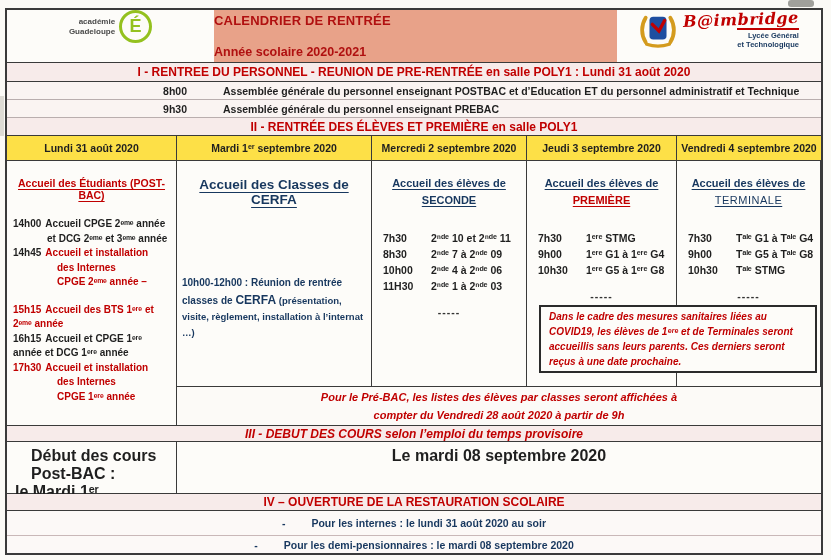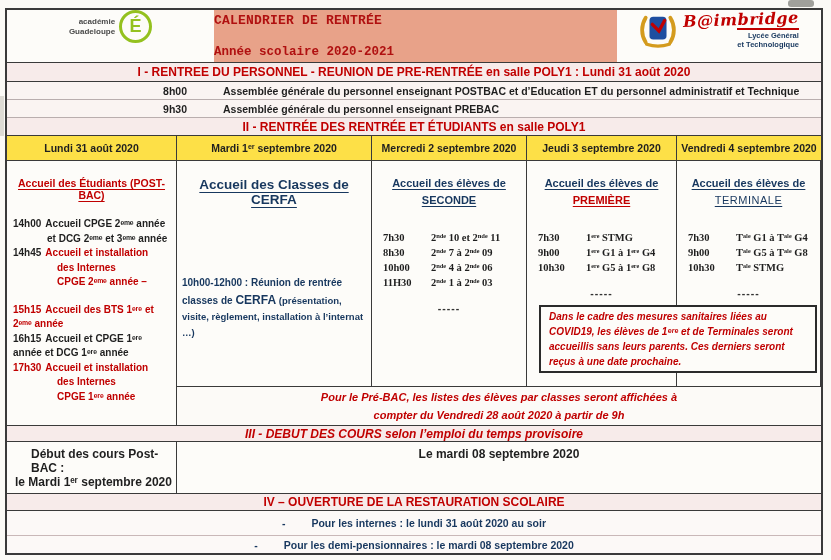--- a/index.html
+++ b/index.html
@@ -22,21 +22,21 @@
   .smudge1{position:absolute;left:788px;top:0;width:26px;height:7px;background:#8a8a84;border-radius:3px;opacity:.8;}
   .smudge2{position:absolute;left:0px;top:96px;width:4px;height:40px;background:#c9c6be;opacity:.6;}
 
   .redc{color:#C00000;}
   .blackc{color:#1f1f1f;}
 
   
   .hdr-row{height:53px;display:flex;border-bottom:1px solid #3a3a3a;box-sizing:border-box;}
   .hdr-cell{box-sizing:border-box;display:flex;align-items:flex-start;justify-content:center;}
   .hdr-left{width:207px;}
-  .hdr-mid{width:403px;background:#E8A289;flex-direction:column;gap:17px;font-family:Liberation Mono, monospace;}
+  .hdr-mid{width:403px;background:#E8A289;flex-direction:column;gap:17px;}
   .hdr-right{flex:1;}
   .doc-title{font-size:13px;font-weight:700;color:#B01010;letter-spacing:.2px;}
   .doc-subtitle{font-size:12.5px;font-weight:700;color:#B01010;}
 
   .acad{display:flex;align-items:center;gap:4px;}
   .acad-text{text-align:right;font-size:8px;font-weight:700;color:#4a4a4a;line-height:1.15;}
   .acad-circle{
     width:27px;height:27px;border:3px solid #94C11F;border-radius:50%;
     display:flex;align-items:center;justify-content:center;
     color:#94C11F;font-size:18px;font-weight:700;background:#fdfcf9;
@@ -113,41 +113,41 @@
   .cerfa-name{font-size:12px;}
   .cerfa-detail{font-size:9.5px;}
 
   
   .day-heading{
     text-align:center;margin-top:10px;line-height:1.5;font-size:11px;font-weight:700;color:#17375E;
   }
   .day-heading span{text-decoration:underline;text-underline-offset:2px;}
   .hl2-red{color:#C00000;}
   .hl2-light{font-weight:400;letter-spacing:.5px;}
-  .sched{margin-top:24px;padding-left:6px;font-size:10.5px;font-weight:700;font-family:Liberation Serif, serif;}
+  .sched{margin-top:24px;padding-left:6px;font-size:10.5px;font-weight:700;}
   .srow{display:flex;margin:4px 0;}
   .stime{width:48px;flex-shrink:0;}
   .slabel{flex:1;}
   .sep-dashes{text-align:center;margin-top:14px;font-weight:700;color:#333;letter-spacing:1px;font-size:10.5px;}
 
   
   .covid-box{
     position:absolute;right:4px;top:144px;width:278px;min-height:50px;
     border:2px solid #2b2b2b;background:#FDFCF9;padding:2px 8px;box-sizing:border-box;
     font-size:10px;font-weight:700;font-style:italic;color:#C00000;line-height:1.5;
   }
 
   
   .note-row{
     flex:1;display:flex;flex-direction:column;align-items:center;justify-content:center;gap:6px;
     font-size:11px;font-weight:700;font-style:italic;color:#C00000;background:#FCFAF7;
   }
 
   
-  .debut-row{height:52px;display:flex;border-bottom:1px solid #3a3a3a;box-sizing:border-box;font-size:12px;font-weight:700;}
+  .debut-row{height:52px;display:flex;border-bottom:1px solid #3a3a3a;box-sizing:border-box;font-size:16px;font-weight:700;}
   .debut-left{width:170px;border-right:1px solid #3a3a3a;box-sizing:border-box;padding:5px 4px;display:flex;flex-direction:column;justify-content:space-between;}
   .debut-left .l1{padding-left:20px;}
   .debut-left .l2{padding-left:4px;}
   .debut-right{flex:1;display:flex;flex-direction:column;justify-content:space-between;padding:5px 0;text-align:center;}
 
   
   .resto-row{
     height:25px;display:flex;align-items:center;justify-content:center;
     border-bottom:1px solid #c9b8b8;box-sizing:border-box;
     font-size:10.5px;font-weight:700;color:#17375E;background:#FCF9F7;
@@ -202,21 +202,21 @@
   <div class="band band-1">I - RENTREE DU PERSONNEL - REUNION DE PRE-RENTRÉE en salle POLY1 : Lundi 31 août 2020</div>
   <div class="prow">
     <span class="ptime">8h00</span>
     <span class="ptext">Assemblée générale du personnel enseignant POSTBAC et  d’Education ET du personnel administratif et Technique</span>
   </div>
   <div class="prow">
     <span class="ptime">9h30</span>
     <span class="ptext">Assemblée générale du personnel enseignant PREBAC</span>
   </div>
 
-  <div class="band band-2">II - RENTRÉE DES RENTRÉE ET ÉTUDIANTS en salle POLY1</div>
+  <div class="band band-2">II - RENTRÉE DES ÉLÈVES ET PREMIÈRE en salle POLY1</div>
 
   <div class="days-row">
     <div class="dcell w1">Lundi 31 août 2020</div>
     <div class="dcell w2">Mardi 1ᵉʳ septembre 2020</div>
     <div class="dcell w3">Mercredi 2 septembre 2020</div>
     <div class="dcell w4">Jeudi 3 septembre 2020</div>
     <div class="dcell wlast">Vendredi 4 septembre 2020</div>
   </div>
 
   <div class="main-wrap">

